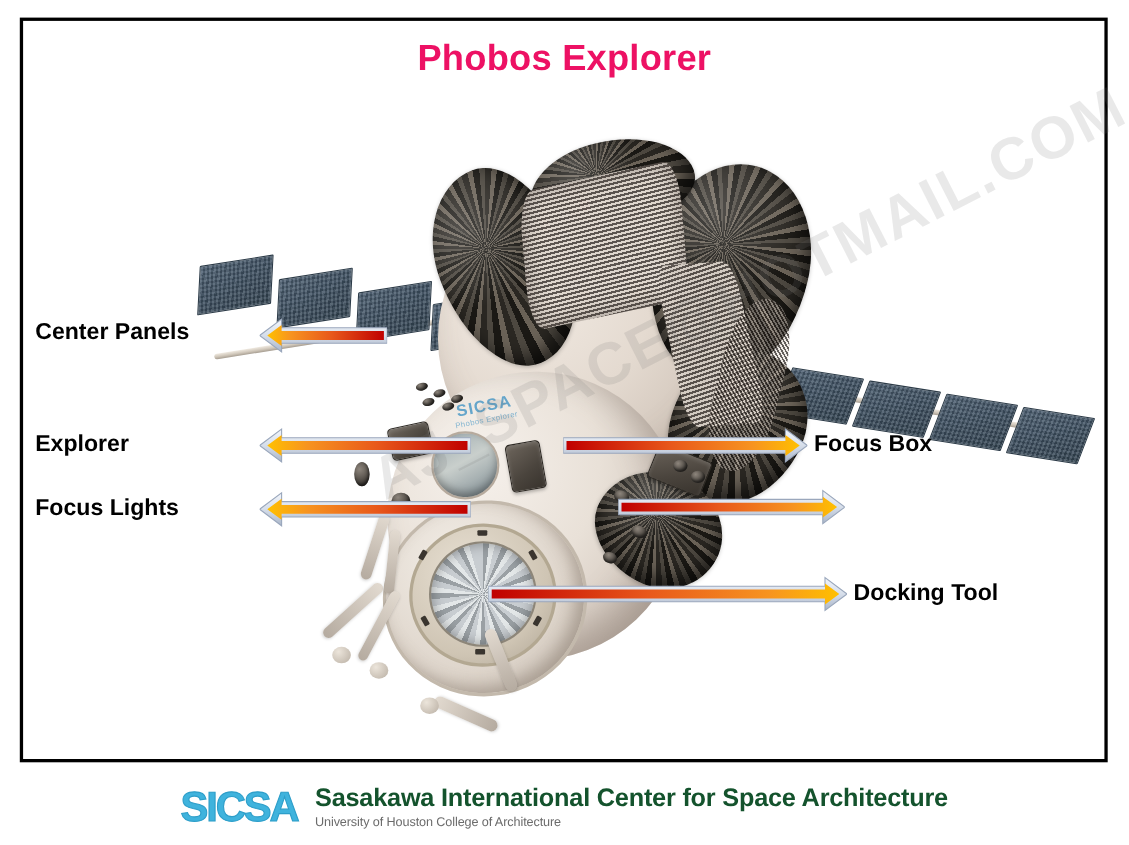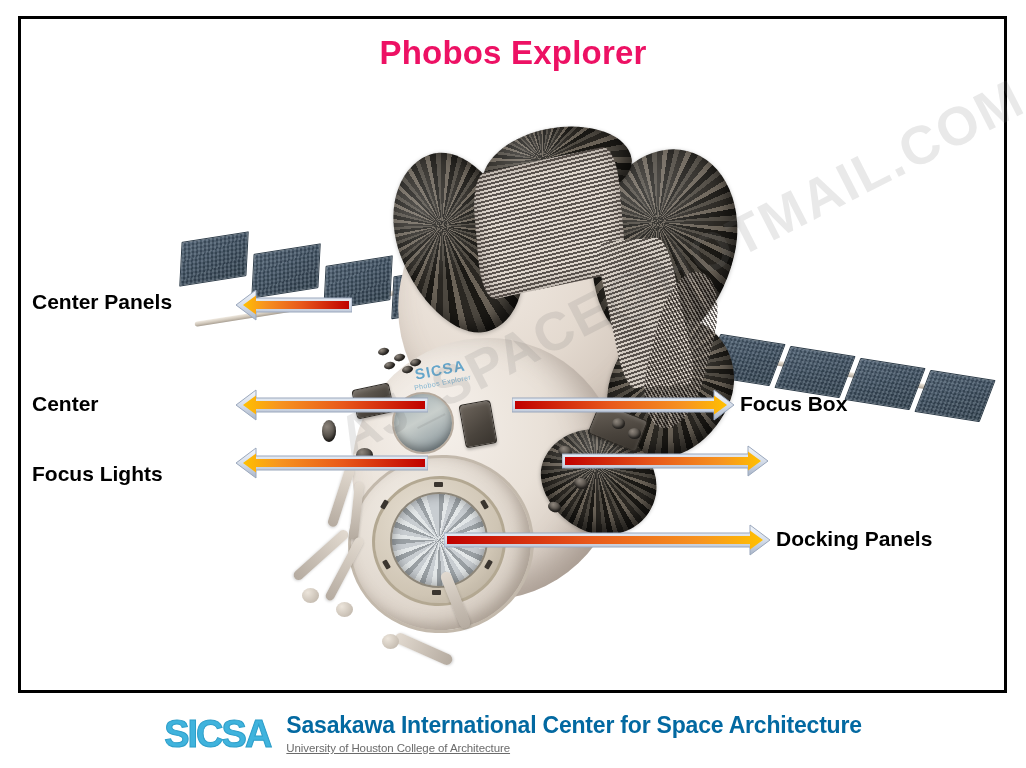--- a/index.html
+++ b/index.html
@@ -265,29 +265,28 @@
     letter-spacing: -2px;
     color: #3fb3dd;
     -webkit-text-stroke: 1px #2d9ec9;
     line-height: 1;
     font-family: "Liberation Sans", sans-serif;
   }
   #footer-text { line-height: 1.08; }
   #footer-title {
     font-size: 23px;
     font-weight: bold;
-    color: #0369a1;
+    color: #14532d;
     letter-spacing: -.2px;
   }
   #footer-sub {
     font-size: 11.5px;
     color: #6b6b6b;
     margin-top: 4px;
     letter-spacing: -.1px;
-    text-decoration: underline;
   }
 </style>
 </head>
 <body>
 
 <div id="slide">
 
   <div id="frame"></div>
 
   <div id="title">Phobos Explorer</div>
@@ -384,29 +383,29 @@
           <stop offset="0%" stop-color="#F3F6FB"></stop>
           <stop offset="50%" stop-color="#D6DEEA"></stop>
           <stop offset="100%" stop-color="#A9B5C8"></stop>
         </linearGradient>
       </defs>
       <polygon points="0,17 20,2 20,10 116,10 116,24 20,24 20,32" fill="url(#gOut)" stroke="#9AA7BC" stroke-width="1"></polygon>
       <polygon points="7,17 20,7.5 20,13 113,13 113,21 20,21 20,26.5" fill="url(#gL1)"></polygon>
     </svg>
   </div>
 
-  <div class="callout-label" style="left:32px; top:392px;">Center</div>
+  <div class="callout-label" style="left:32px; top:392px;">Explorer</div>
   <div class="arrow" style="left:236px; top:388px;">
     <svg width="192" height="34" viewBox="0 0 192 34">
       <polygon points="0,17 20,2 20,10 192,10 192,24 20,24 20,32" fill="url(#gOut)" stroke="#9AA7BC" stroke-width="1"></polygon>
       <polygon points="7,17 20,7.5 20,13 189,13 189,21 20,21 20,26.5" fill="url(#gL1)"></polygon>
     </svg>
   </div>
 
-  <div class="callout-label" style="left:32px; top:462px;text-align:center;">Focus Lights</div>
+  <div class="callout-label" style="left:32px; top:450px;text-align:center;">Focus Lights</div>
   <div class="arrow" style="left:236px; top:446px;">
     <svg width="192" height="34" viewBox="0 0 192 34">
       <polygon points="0,17 20,2 20,10 192,10 192,24 20,24 20,32" fill="url(#gOut)" stroke="#9AA7BC" stroke-width="1"></polygon>
       <polygon points="7,17 20,7.5 20,13 189,13 189,21 20,21 20,26.5" fill="url(#gL1)"></polygon>
     </svg>
   </div>
 
   <div class="callout-label" style="left:740px; top:392px;">Focus Box</div>
   <div class="arrow" style="left:512px; top:388px;">
     <svg width="222" height="34" viewBox="0 0 222 34">
@@ -423,21 +422,21 @@
     </svg>
   </div>
 
   <div class="arrow" style="left:562px; top:444px;">
     <svg width="206" height="34" viewBox="0 0 206 34">
       <polygon points="206,17 186,2 186,10 0,10 0,24 186,24 186,32" fill="url(#gOut)" stroke="#9AA7BC" stroke-width="1"></polygon>
       <polygon points="199,17 186,7.5 186,13 3,13 3,21 186,21 186,26.5" fill="url(#gR1)"></polygon>
     </svg>
   </div>
 
-  <div class="callout-label" style="left:776px; top:527px;">Docking Panels</div>
+  <div class="callout-label" style="left:776px; top:527px;">Docking Tool</div>
   <div class="arrow" style="left:444px; top:523px;">
     <svg width="326" height="34" viewBox="0 0 326 34">
       <polygon points="326,17 306,2 306,10 0,10 0,24 306,24 306,32" fill="url(#gOut)" stroke="#9AA7BC" stroke-width="1"></polygon>
       <polygon points="319,17 306,7.5 306,13 3,13 3,21 306,21 306,26.5" fill="url(#gR1)"></polygon>
     </svg>
   </div>
 
   <div id="footer">
     <div id="sicsa-mark">SICSA</div>
     <div id="footer-text">

